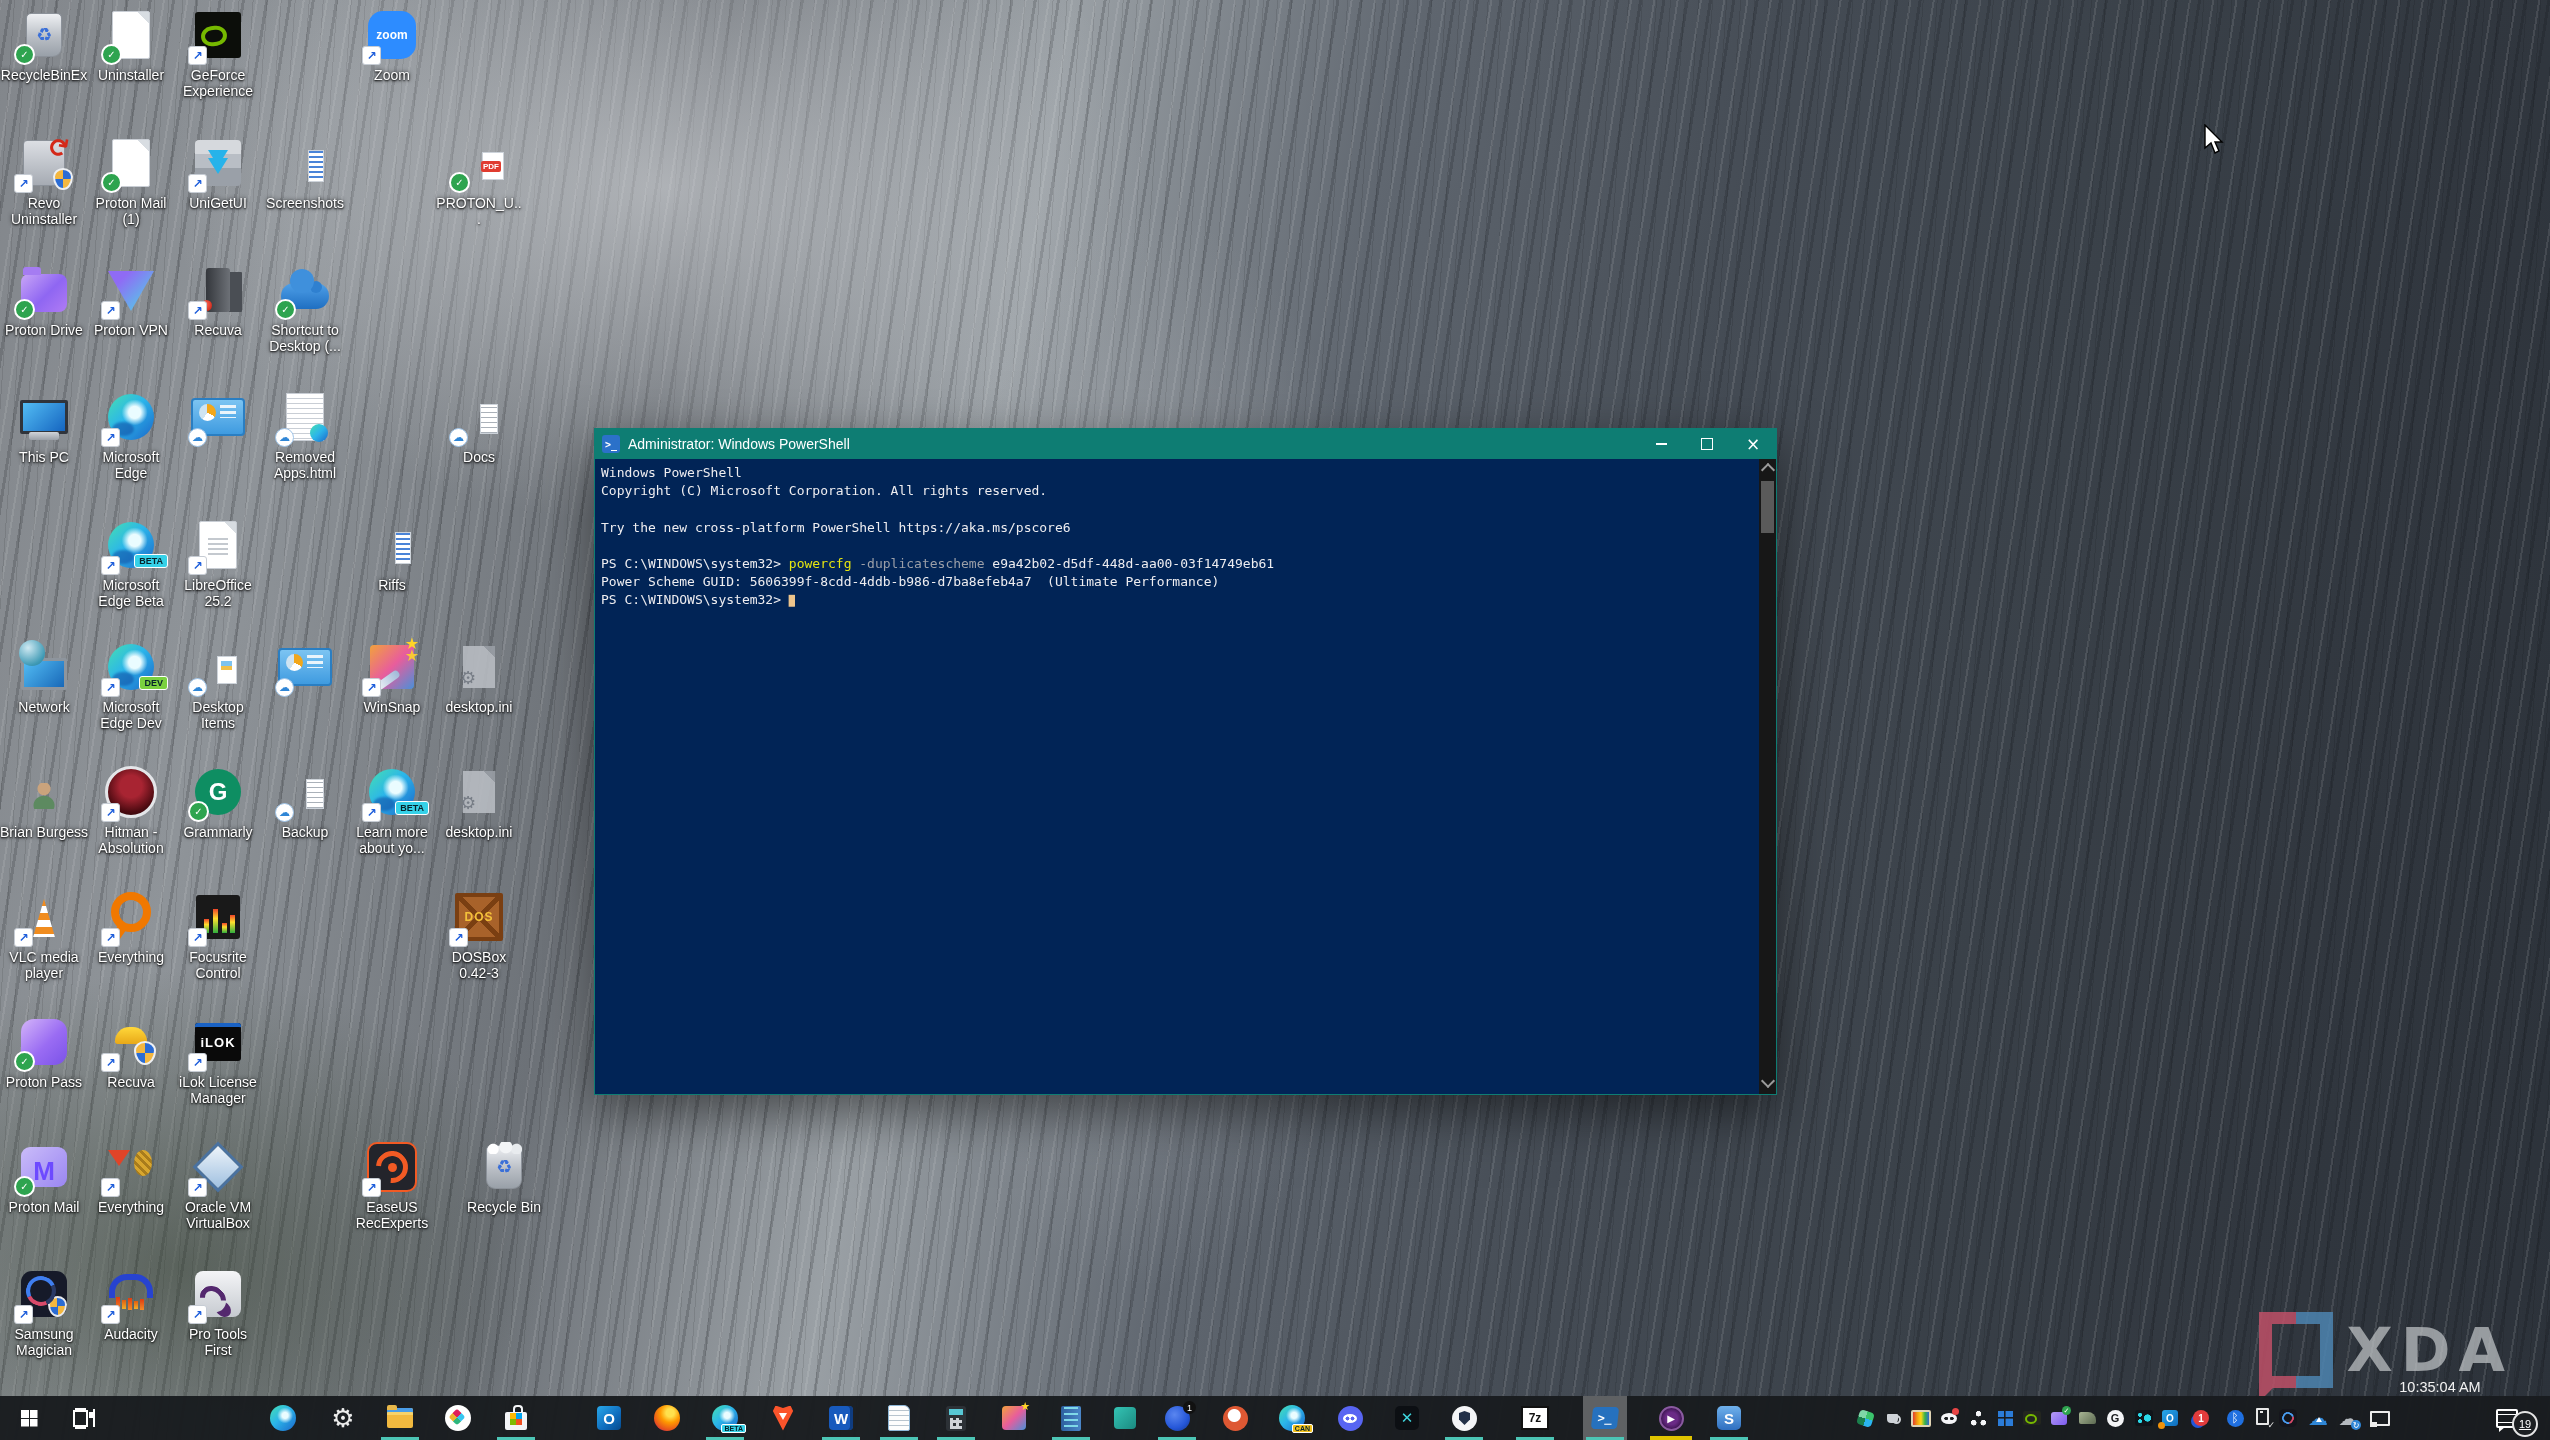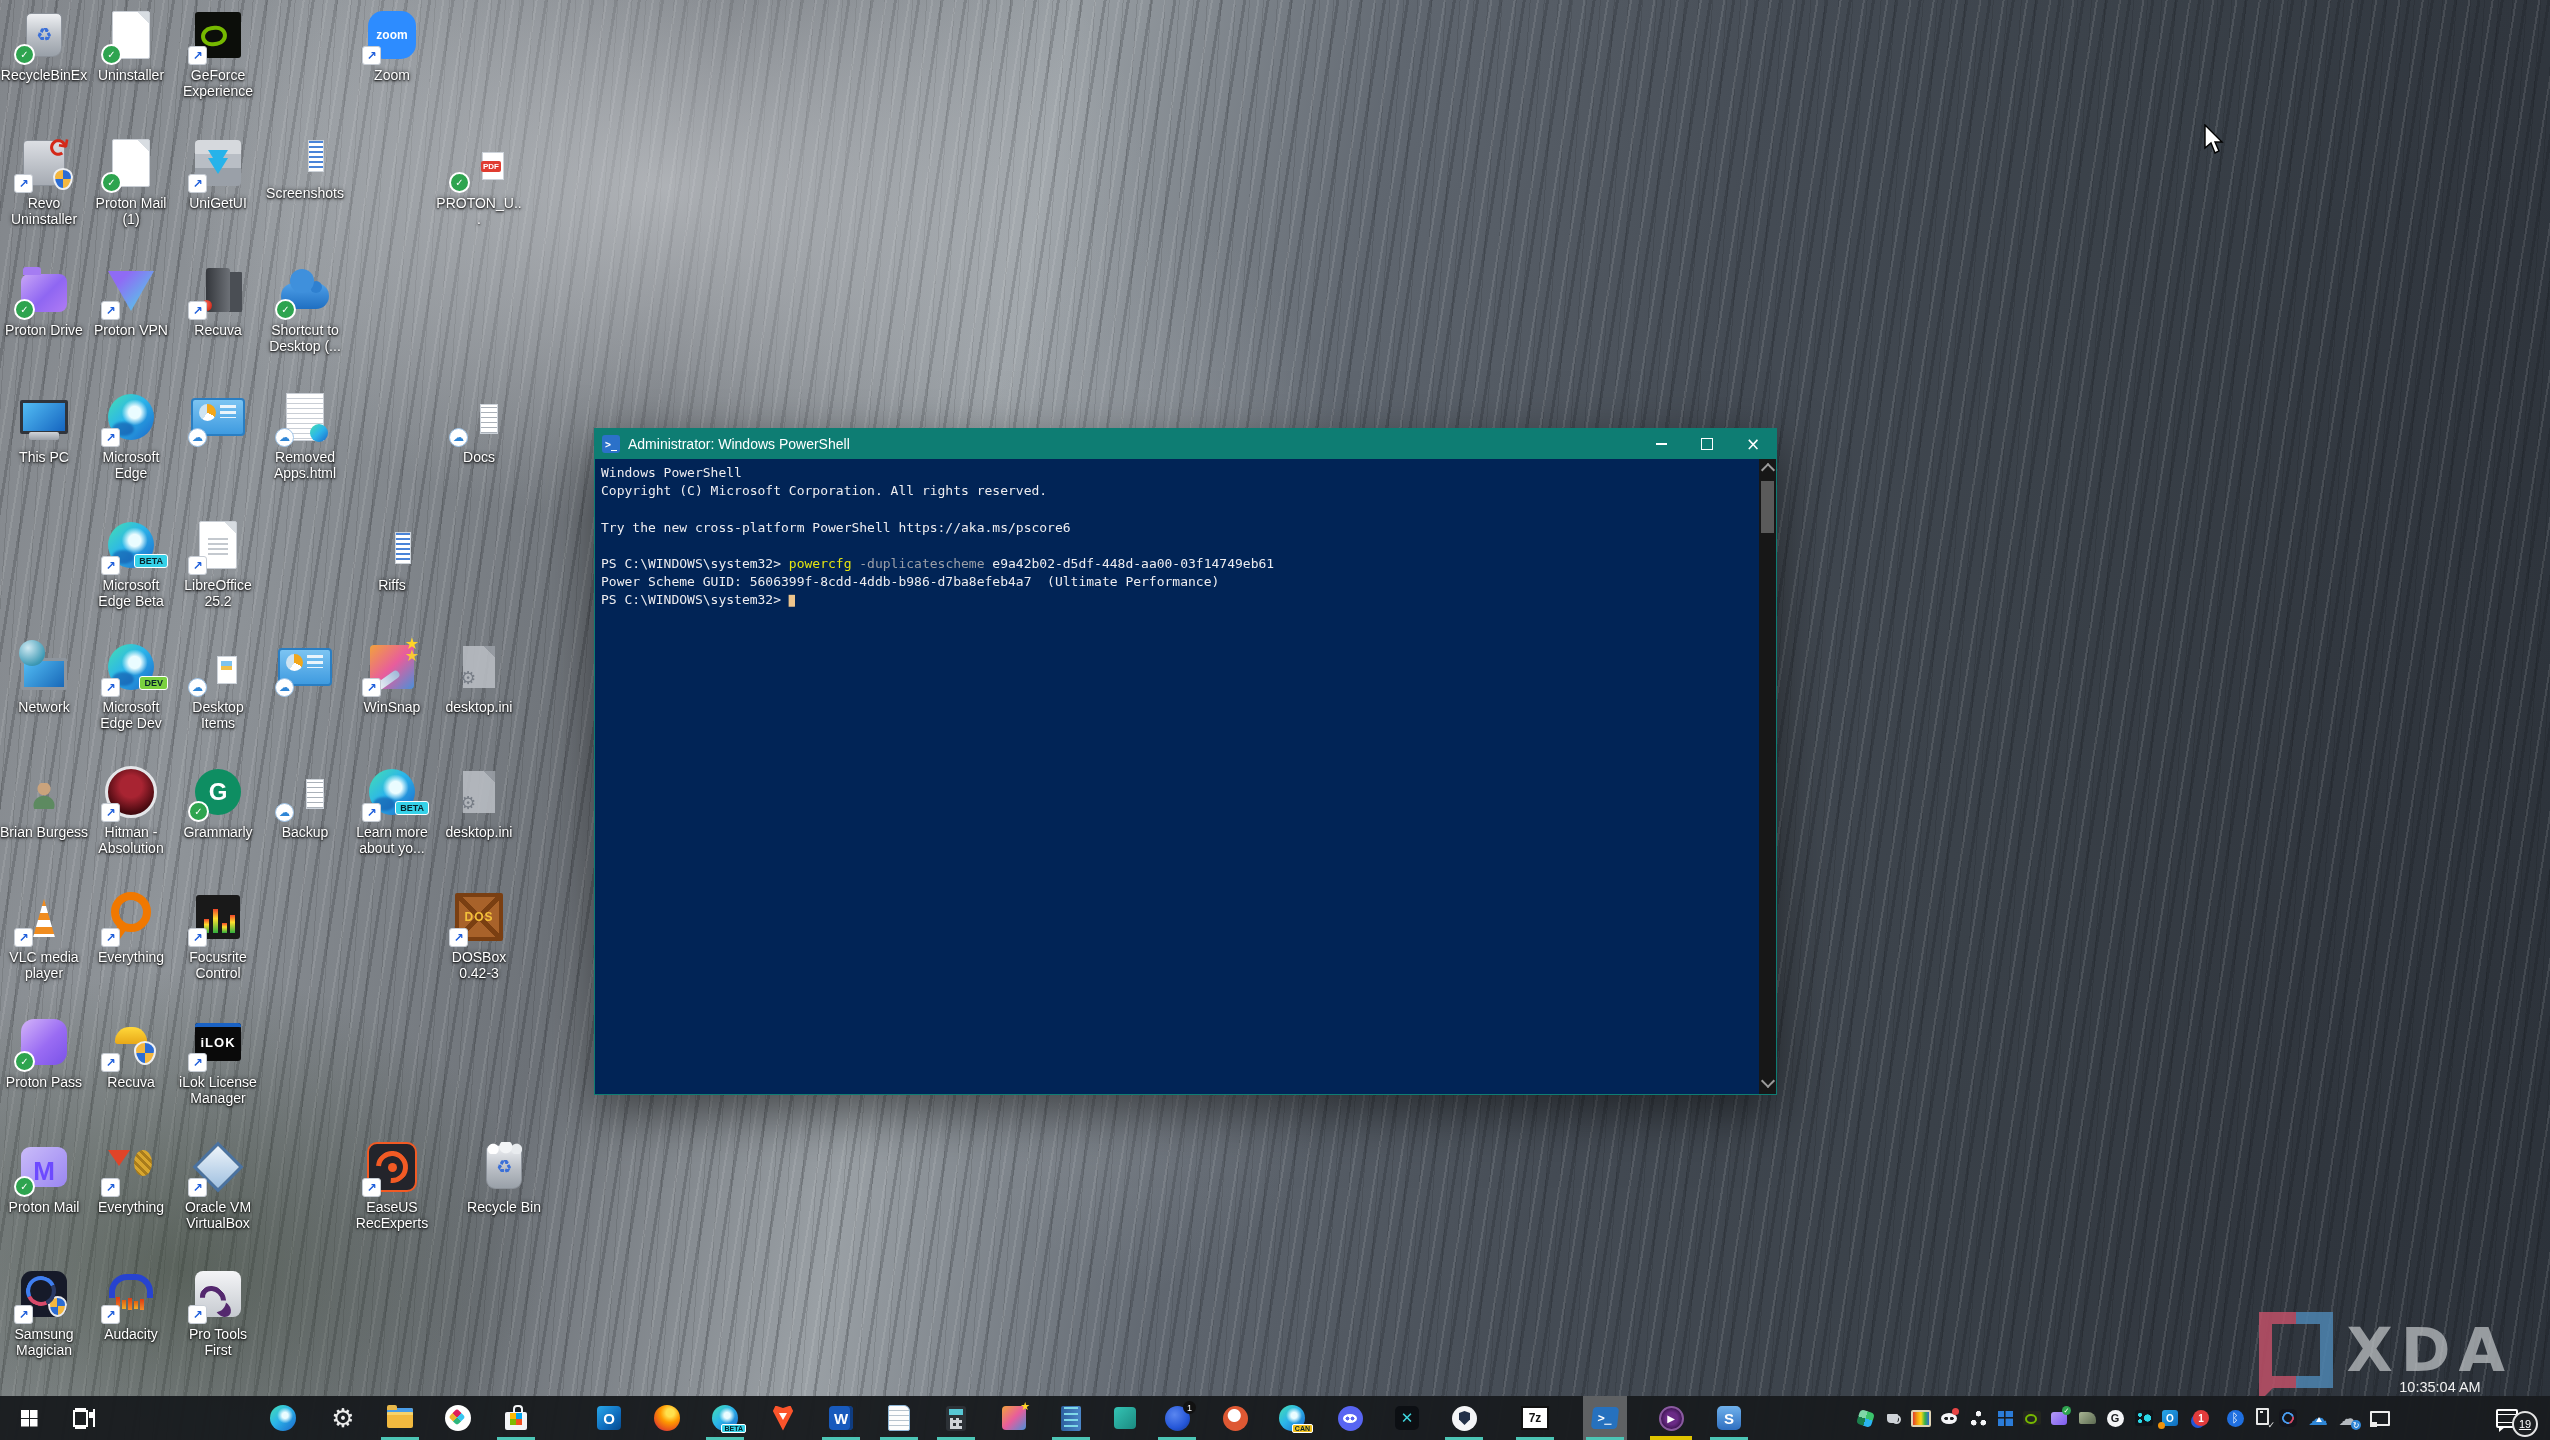--- a/index.html
+++ b/index.html
@@ -464,21 +464,21 @@
       </div>
       <div class="dlabel">Proton Mail (1)</div>
     </div>
     <div class="ditem" style="left: 174px; top: 136px;">
       <div class="dicon k-unigetui">
         <div class="extra"></div>
         <div class="ov ov-arrow">↗</div>
       </div>
       <div class="dlabel">UniGetUI</div>
     </div>
-    <div class="ditem" style="left: 261px; top: 126px;">
+    <div class="ditem" style="left: 261px; top: 136px;">
       <div class="dicon k-folder-list">
         <div class="extra"></div>
       </div>
       <div class="dlabel">Screenshots</div>
     </div>
     <div class="ditem" style="left: 435px; top: 136px;">
       <div class="dicon k-folder-pdf">
         <div class="extra"></div>
         <div class="ov ov-check">✓</div>
       </div>

